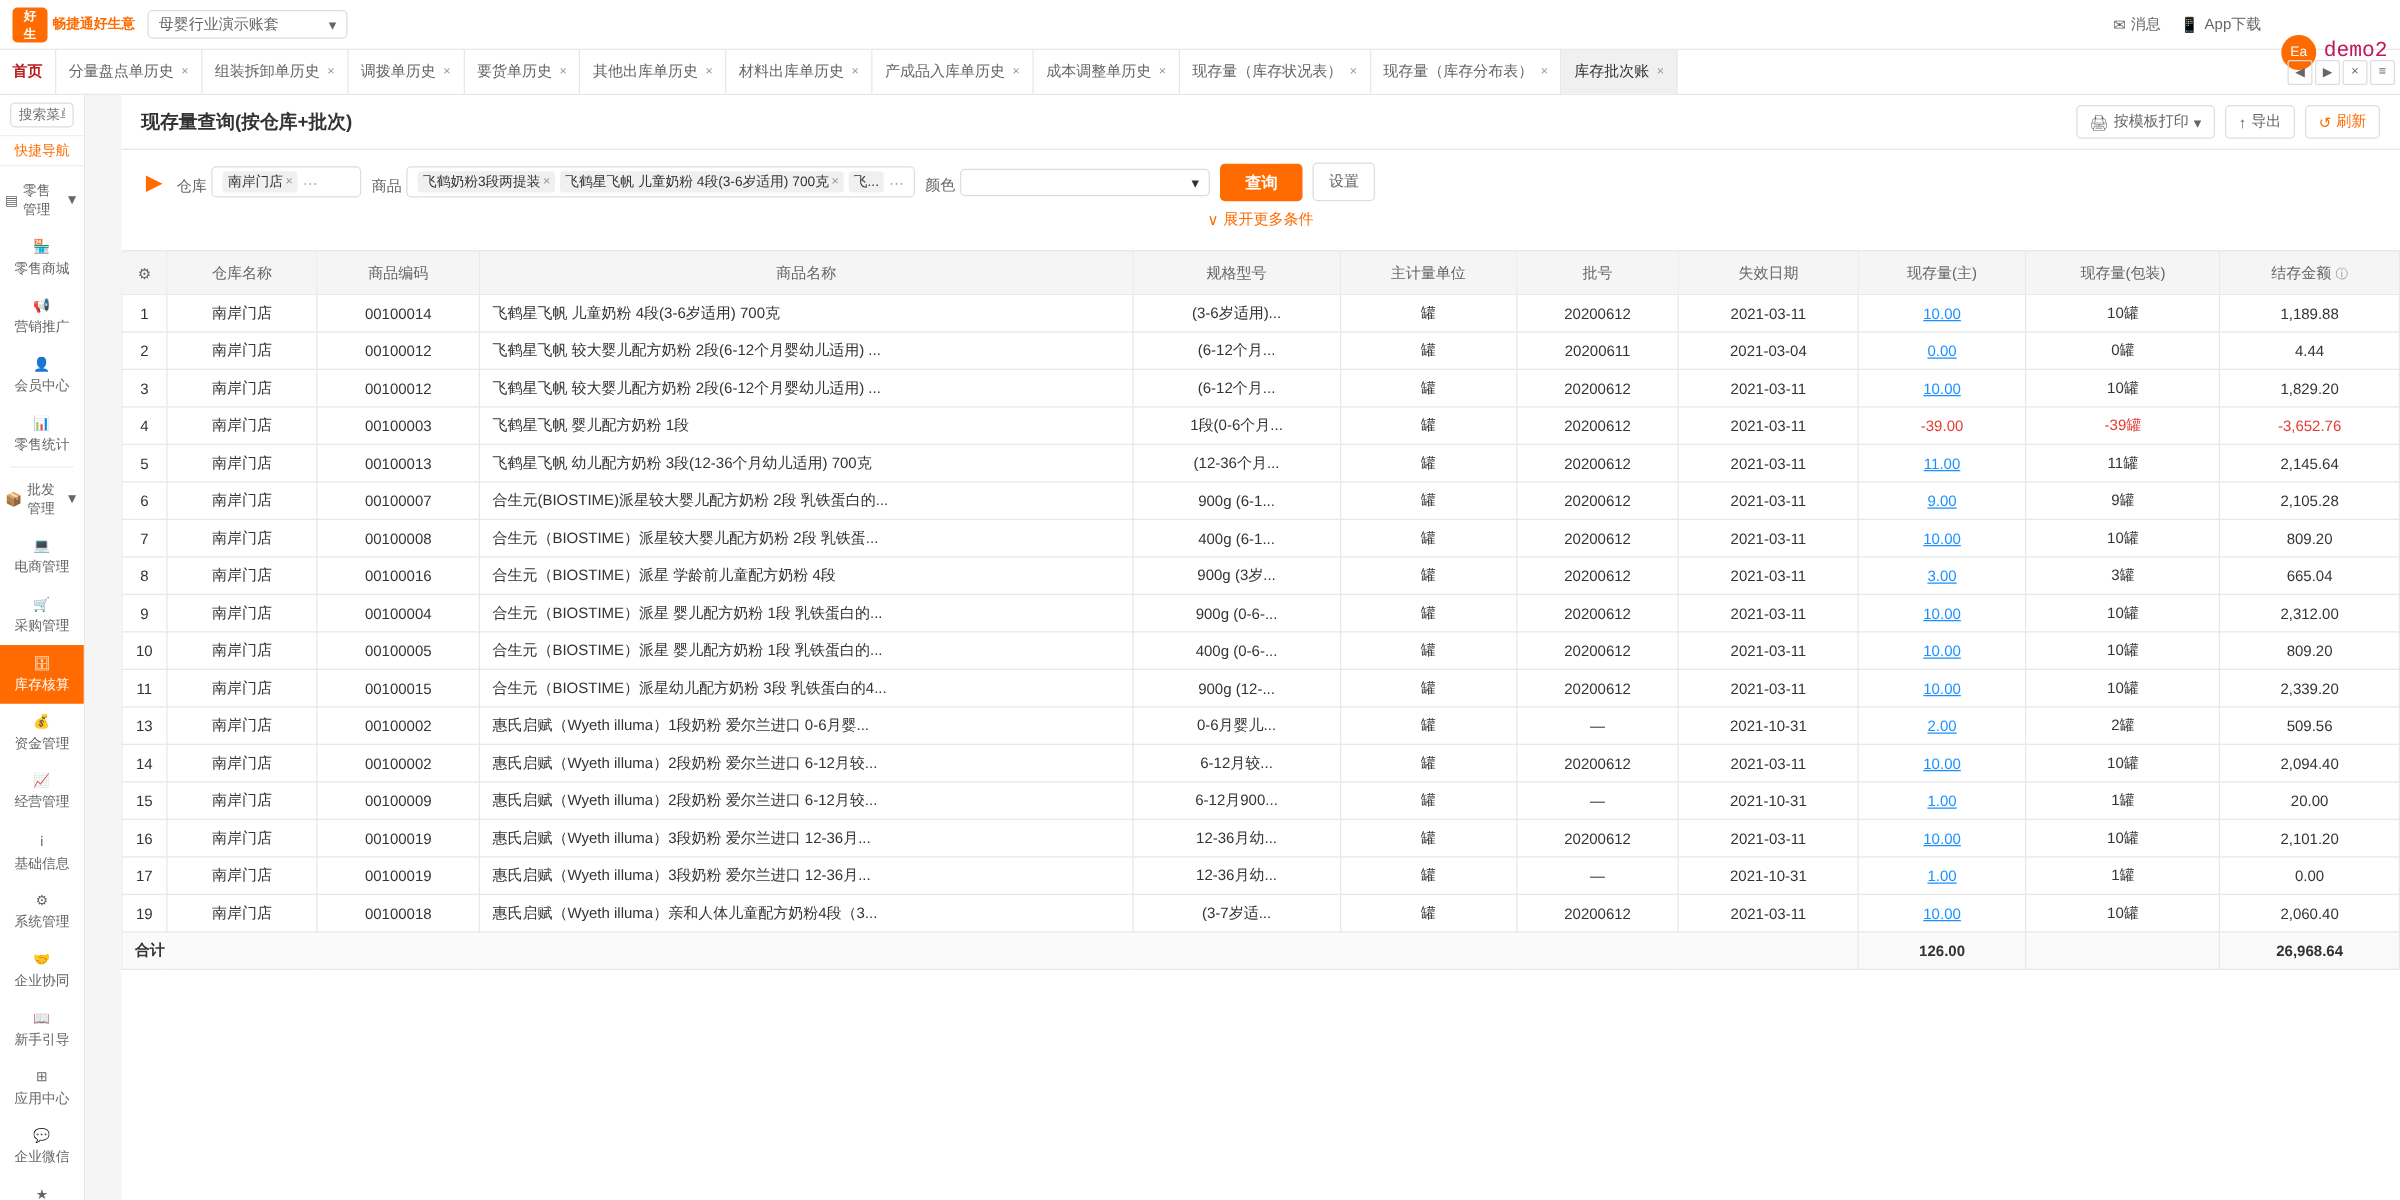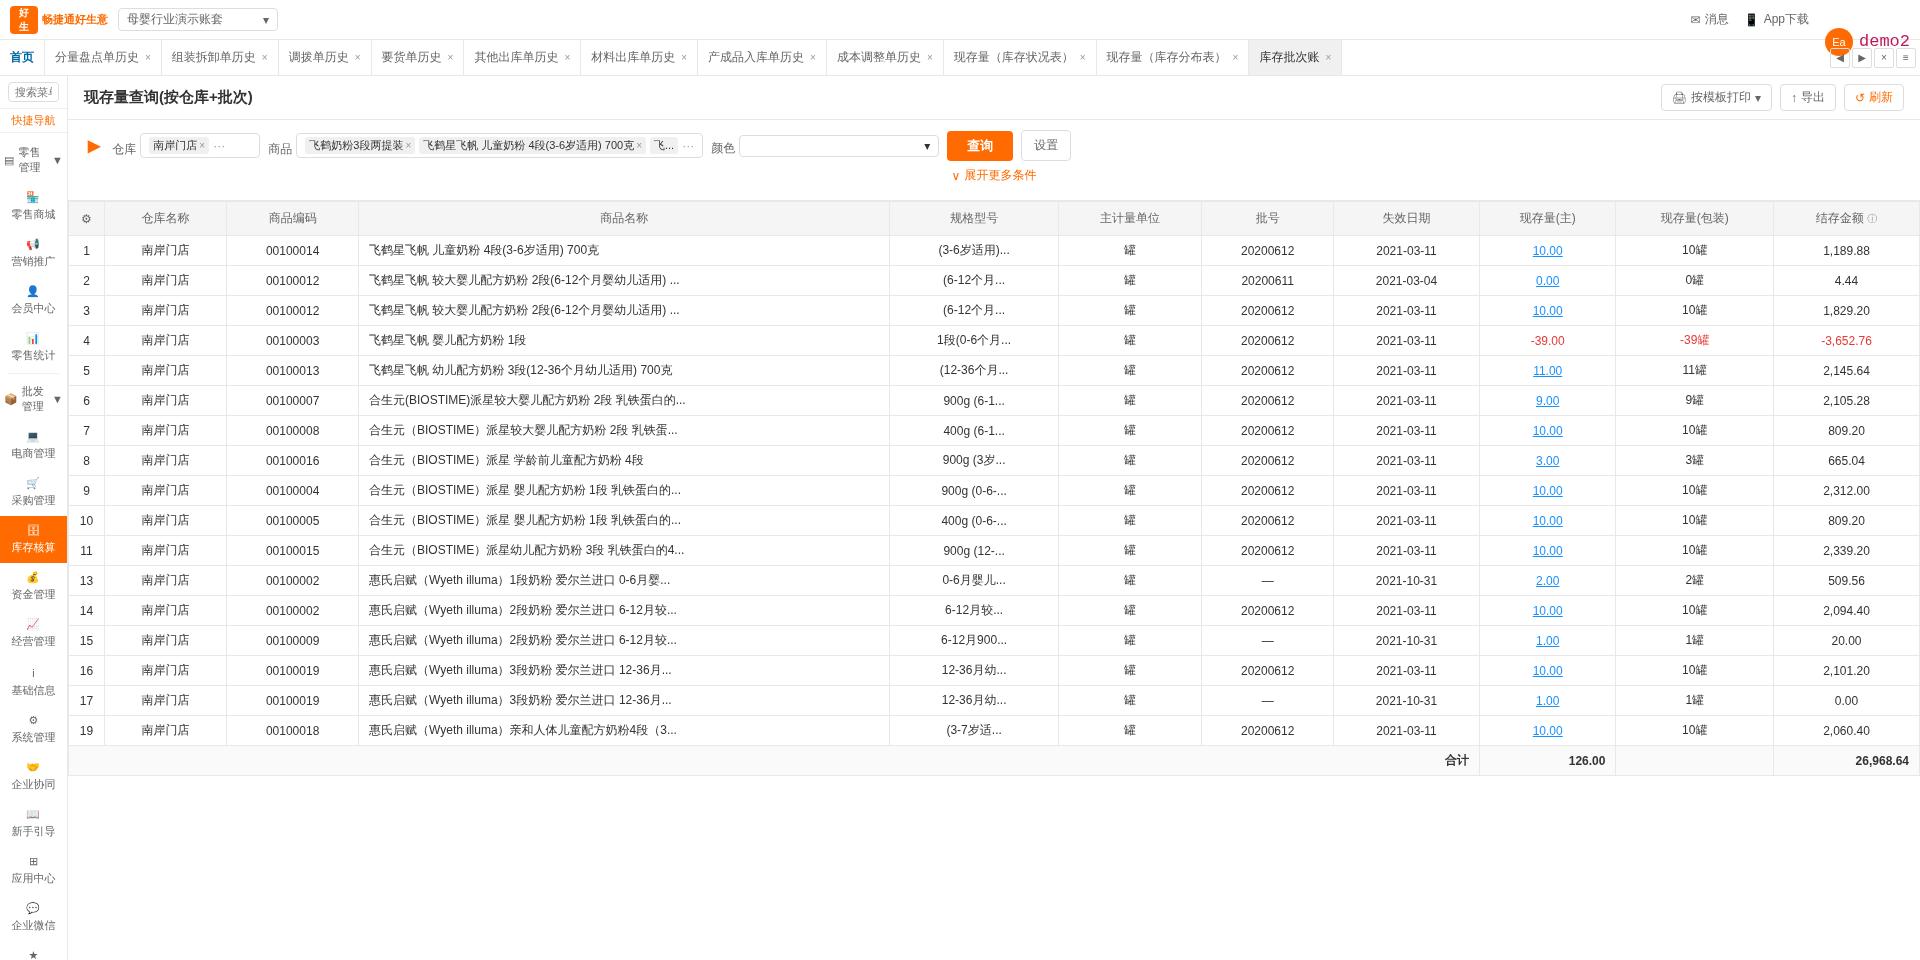--- a/index.html
+++ b/index.html
@@ -11,41 +11,41 @@
     .logo-icon { width: 28px; height: 28px; background: #ff6b00; border-radius: 4px; display: flex; align-items: center; justify-content: center; color: white; font-size: 10px; }
     .org-selector { display: flex; align-items: center; gap: 4px; border: 1px solid #ddd; border-radius: 4px; padding: 2px 8px; cursor: pointer; font-size: 12px; color: #666; min-width: 160px; }
     .top-bar-right { margin-left: auto; display: flex; align-items: center; gap: 16px; }
     .top-bar-btn { display: flex; align-items: center; gap: 4px; color: #666; cursor: pointer; font-size: 12px; }
     .avatar { width: 28px; height: 28px; background: #ff6b00; border-radius: 50%; display: flex; align-items: center; justify-content: center; color: white; font-size: 11px; }
     .user-name { font-size: 17px; color: #be185d; font-family: Liberation Mono, monospace; }
 
     
     .nav-tabs { display: flex; align-items: center; background: #fff; border-bottom: 1px solid #e8e8e8; height: 36px; overflow: hidden; }
     .nav-tab { display: flex; align-items: center; padding: 0 10px; height: 36px; font-size: 12px; color: #666; cursor: pointer; border-right: 1px solid #e8e8e8; white-space: nowrap; gap: 4px; flex-shrink: 0; }
-    .nav-tab.home { color: #0369a1; font-weight: bold; }
+    .nav-tab.home { color: #b91c1c; font-weight: bold; }
     .nav-tab.active { color: #333; background: #f0f0f0; }
     .nav-tab .close-x { color: #999; font-size: 10px; cursor: pointer; margin-left: 2px; }
     .nav-tab-controls { display: flex; align-items: center; gap: 2px; padding: 0 4px; margin-left: auto; }
     .nav-ctrl-btn { width: 20px; height: 20px; display: flex; align-items: center; justify-content: center; cursor: pointer; color: #666; border: 1px solid #ddd; border-radius: 2px; font-size: 10px; }
 
     
     .main-layout { display: flex; height: calc(100vh - 76px); }
 
     
     .sidebar { width: 68px; background: #fff; border-right: 1px solid #e8e8e8; display: flex; flex-direction: column; overflow-y: auto; }
     .sidebar-section { padding: 4px 0; }
     .sidebar-item { display: flex; flex-direction: column; align-items: center; padding: 8px 4px; cursor: pointer; font-size: 11px; color: #666; gap: 3px; }
     .sidebar-item.active { background: #ff6b00; color: white; }
     .sidebar-divider { height: 1px; background: #f0f0f0; margin: 2px 8px; }
     .search-menu { padding: 6px 8px; border-bottom: 1px solid #f0f0f0; }
     .search-menu input { width: 100%; border: 1px solid #ddd; border-radius: 4px; padding: 3px 6px; font-size: 11px; outline: none; }
     .quick-nav { padding: 4px 8px; font-size: 11px; color: #ff6b00; cursor: pointer; border-bottom: 1px solid #f0f0f0; text-align: center; }
 
     
-    .content-area { flex: 1; display: flex; flex-direction: column; overflow: hidden; }
+    .content-area { flex: 1; display: flex; flex-direction: column; overflow: hidden; margin-left: 29px; }
 
     
     .page-header { display: flex; align-items: center; justify-content: space-between; padding: 8px 16px; background: #fff; border-bottom: 1px solid #e8e8e8; }
     .page-title { font-size: 15px; font-weight: bold; color: #333; }
     .page-actions { display: flex; align-items: center; gap: 8px; }
     .btn-template { display: flex; align-items: center; gap: 4px; border: 1px solid #ddd; border-radius: 4px; padding: 4px 10px; cursor: pointer; font-size: 12px; color: #666; background: #fff; }
     .btn-export { display: flex; align-items: center; gap: 4px; border: 1px solid #ddd; border-radius: 4px; padding: 4px 10px; cursor: pointer; font-size: 12px; color: #666; background: #fff; }
     .btn-refresh { display: flex; align-items: center; gap: 4px; border: 1px solid #ddd; border-radius: 4px; padding: 4px 10px; cursor: pointer; font-size: 12px; color: #ff6b00; background: #fff; }
 
     
@@ -65,21 +65,21 @@
     
     .table-container { flex: 1; overflow: auto; background: #fff; margin: 0; }
     table { width: 100%; border-collapse: collapse; font-size: 12px; }
     thead tr { background: #f5f5f5; }
     th { padding: 8px 10px; text-align: center; border: 1px solid #e8e8e8; font-weight: normal; color: #666; white-space: nowrap; position: sticky; top: 0; background: #f5f5f5; z-index: 1; }
     td { padding: 6px 10px; border: 1px solid #e8e8e8; text-align: center; color: #333; }
     .td-left { text-align: left; }
     .td-red { color: #e53935; }
     .td-link { color: #1890ff; text-decoration: underline; cursor: pointer; }
     .col-setting { width: 36px; }
-    .footer-row td { background: #fafafa; font-weight: bold; text-align: right; }
+    .footer-row td { background: #fafafa; font-weight: bold; }
     .info-icon { color: #999; font-size: 10px; cursor: pointer; }
 
     
     ::-webkit-scrollbar { width: 6px; height: 6px; }
     ::-webkit-scrollbar-track { background: #f1f1f1; }
     ::-webkit-scrollbar-thumb { background: #ccc; border-radius: 3px; }
   </style>
 </head>
 <body>
 

